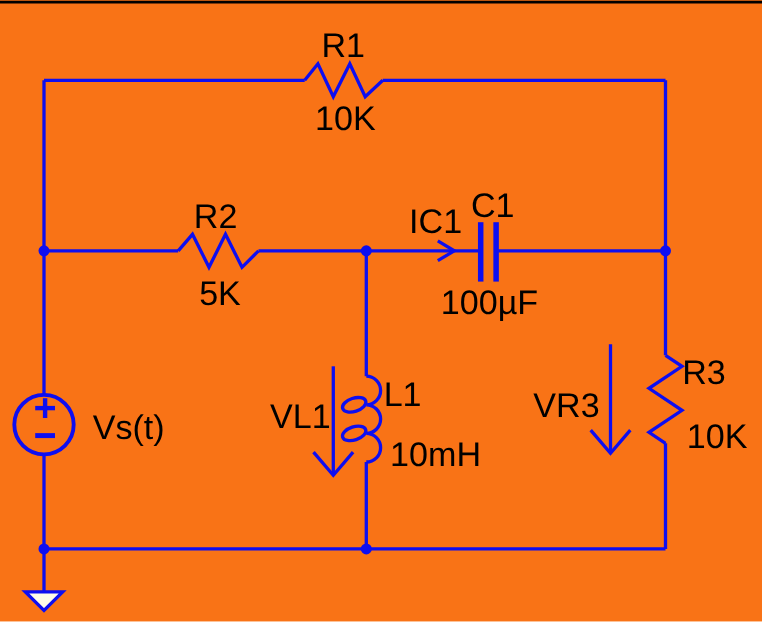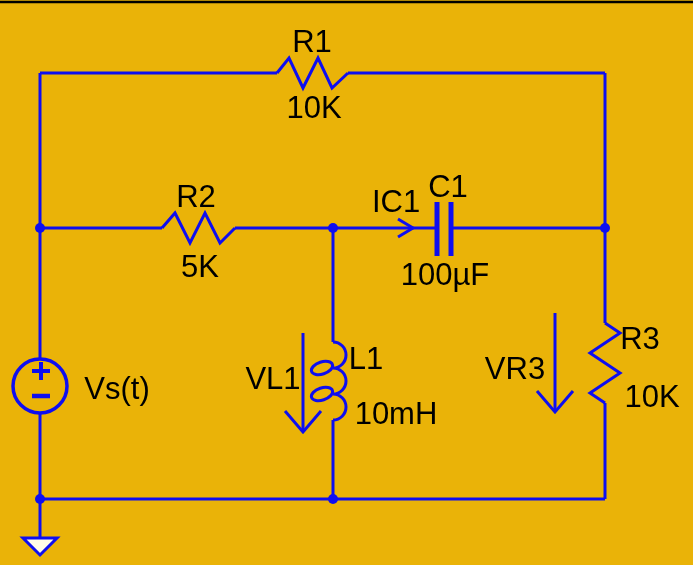--- a/index.html
+++ b/index.html
@@ -1,16 +1,16 @@
 <!DOCTYPE html>
 <html><head>
 <meta charset="utf-8">
 <style>
   html,body{margin:0;padding:0;background:#ffffff;}
-  .stage{position:relative;width:693px;height:565px;background:#eab308;overflow:hidden;}
+  .stage{position:relative;width:693px;height:565px;background:#f97316;overflow:hidden;}
   svg{display:block;}
   svg text{
     font-family:"Liberation Sans", sans-serif;
     font-size:31px;
     fill:#000000;
     text-anchor:middle;
   }
   .wire{stroke:#0e0ef0;stroke-width:3;fill:none;stroke-linejoin:miter;}
   .sym{stroke:#0e0ef0;stroke-width:3;fill:none;stroke-linejoin:miter;}
   .plate{stroke:#0e0ef0;stroke-width:5;fill:none;}

